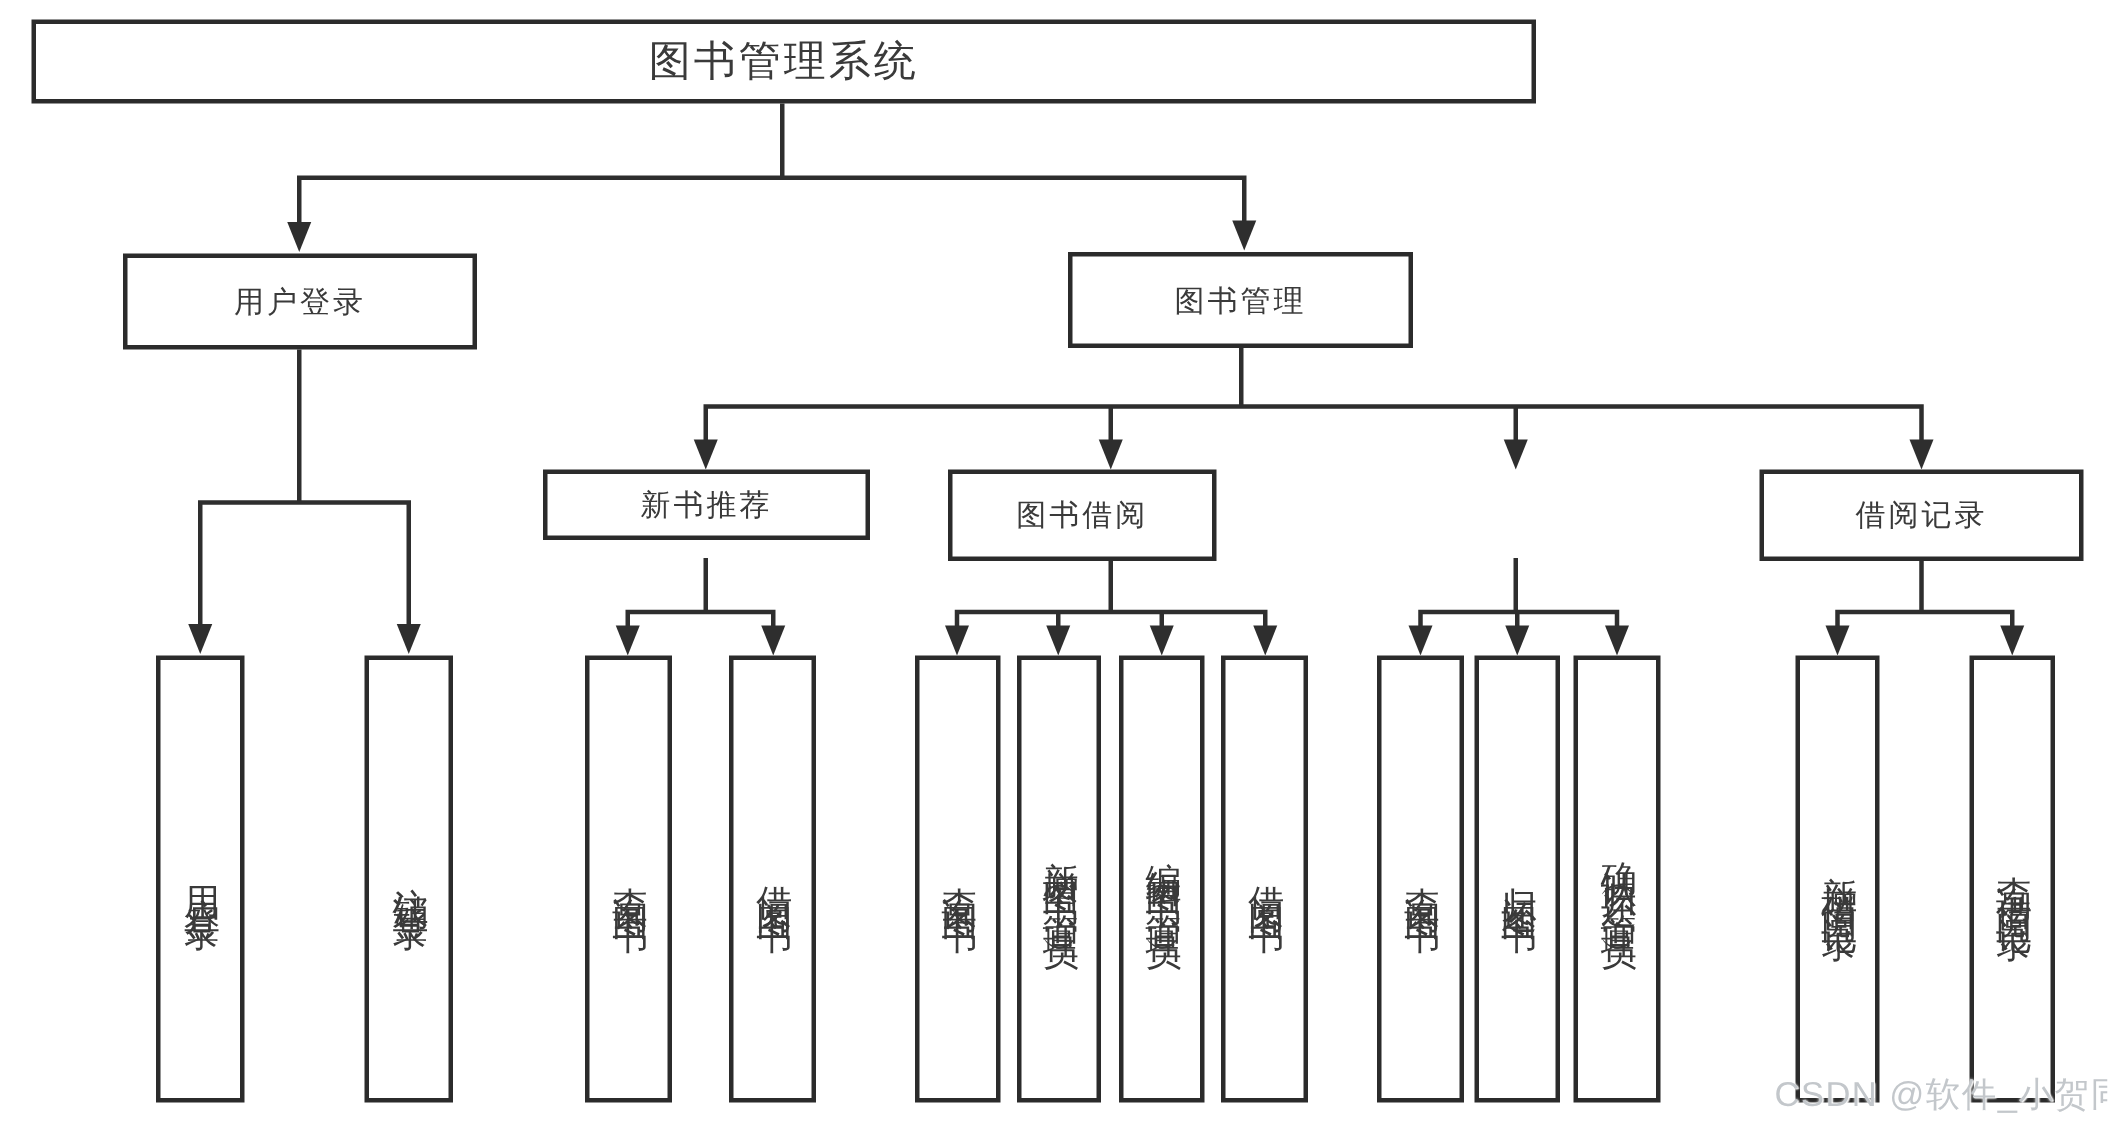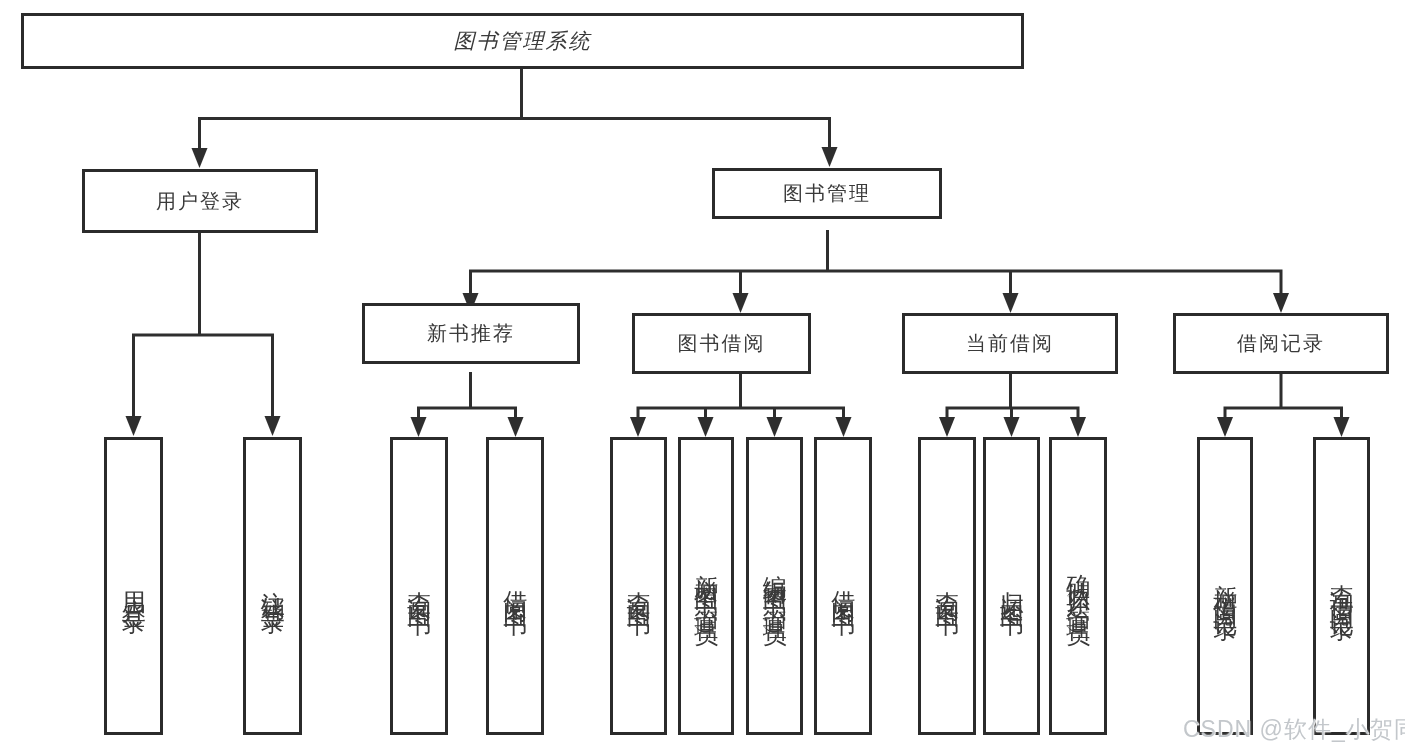--- a/index.html
+++ b/index.html
@@ -30,22 +30,21 @@
     color: #3a3a3a;
     display: flex;
     align-items: center;
     justify-content: center;
   }
   .hbox {
     font-size: 20px;
     letter-spacing: 2px;
   }
   .hbox.title {
-    font-size: 21px;
-    font-style: italic;
+    font-size: 28px;
   }
   .vbox {
     top: 437px;
     height: 298px;
     writing-mode: vertical-rl;
     text-orientation: mixed;
     font-size: 24px;
     letter-spacing: 7px;
     line-height: 1.1;
   }
@@ -95,25 +94,24 @@
       <polygon points="1011.5,437 1003.5,417 1019.5,417"></polygon>
       <polygon points="1078,437 1070,417 1086,417"></polygon>
       <polygon points="1225,437 1217,417 1233,417"></polygon>
       <polygon points="1341.5,437 1333.5,417 1349.5,417"></polygon>
     </g>
   </svg>
 
   <div class="box hbox title" style="left:21px; top:13px; width:1003px; height:56px;">图书管理系统</div>
 
   <div class="box hbox" style="left:82px; top:169px; width:236px; height:64px;">用户登录</div>
-  <div class="box hbox" style="left:712px; top:168px; width:230px; height:51px;">图书管理</div>
+  <div class="box hbox" style="left:712px; top:168px; width:230px; height:64px;">图书管理</div>
 
-  <div class="box hbox" style="left:362px; top:303px; width:218px; height:61px;">新书推荐</div>
+  <div class="box hbox" style="left:362px; top:313px; width:218px; height:47px;">新书推荐</div>
   <div class="box hbox" style="left:632px; top:313px; width:179px; height:61px;">图书借阅</div>
-  <div class="box hbox" style="left:902px; top:313px; width:216px; height:61px;">当前借阅</div>
   <div class="box hbox" style="left:1173px; top:313px; width:216px; height:61px;text-align:center;">借阅记录</div>
 
   <div class="box vbox" style="left:104px; width:59px;">用户登录</div>
   <div class="box vbox" style="left:243px; width:59px;">注销登录</div>
 
   <div class="box vbox" style="left:390px; width:58px;">查询图书</div>
   <div class="box vbox" style="left:486px; width:58px;">借阅图书</div>
 
   <div class="box vbox" style="left:610px; width:57px;">查询图书</div>
   <div class="box vbox" style="left:678px; width:56px;">新增图书（管理员）</div>

